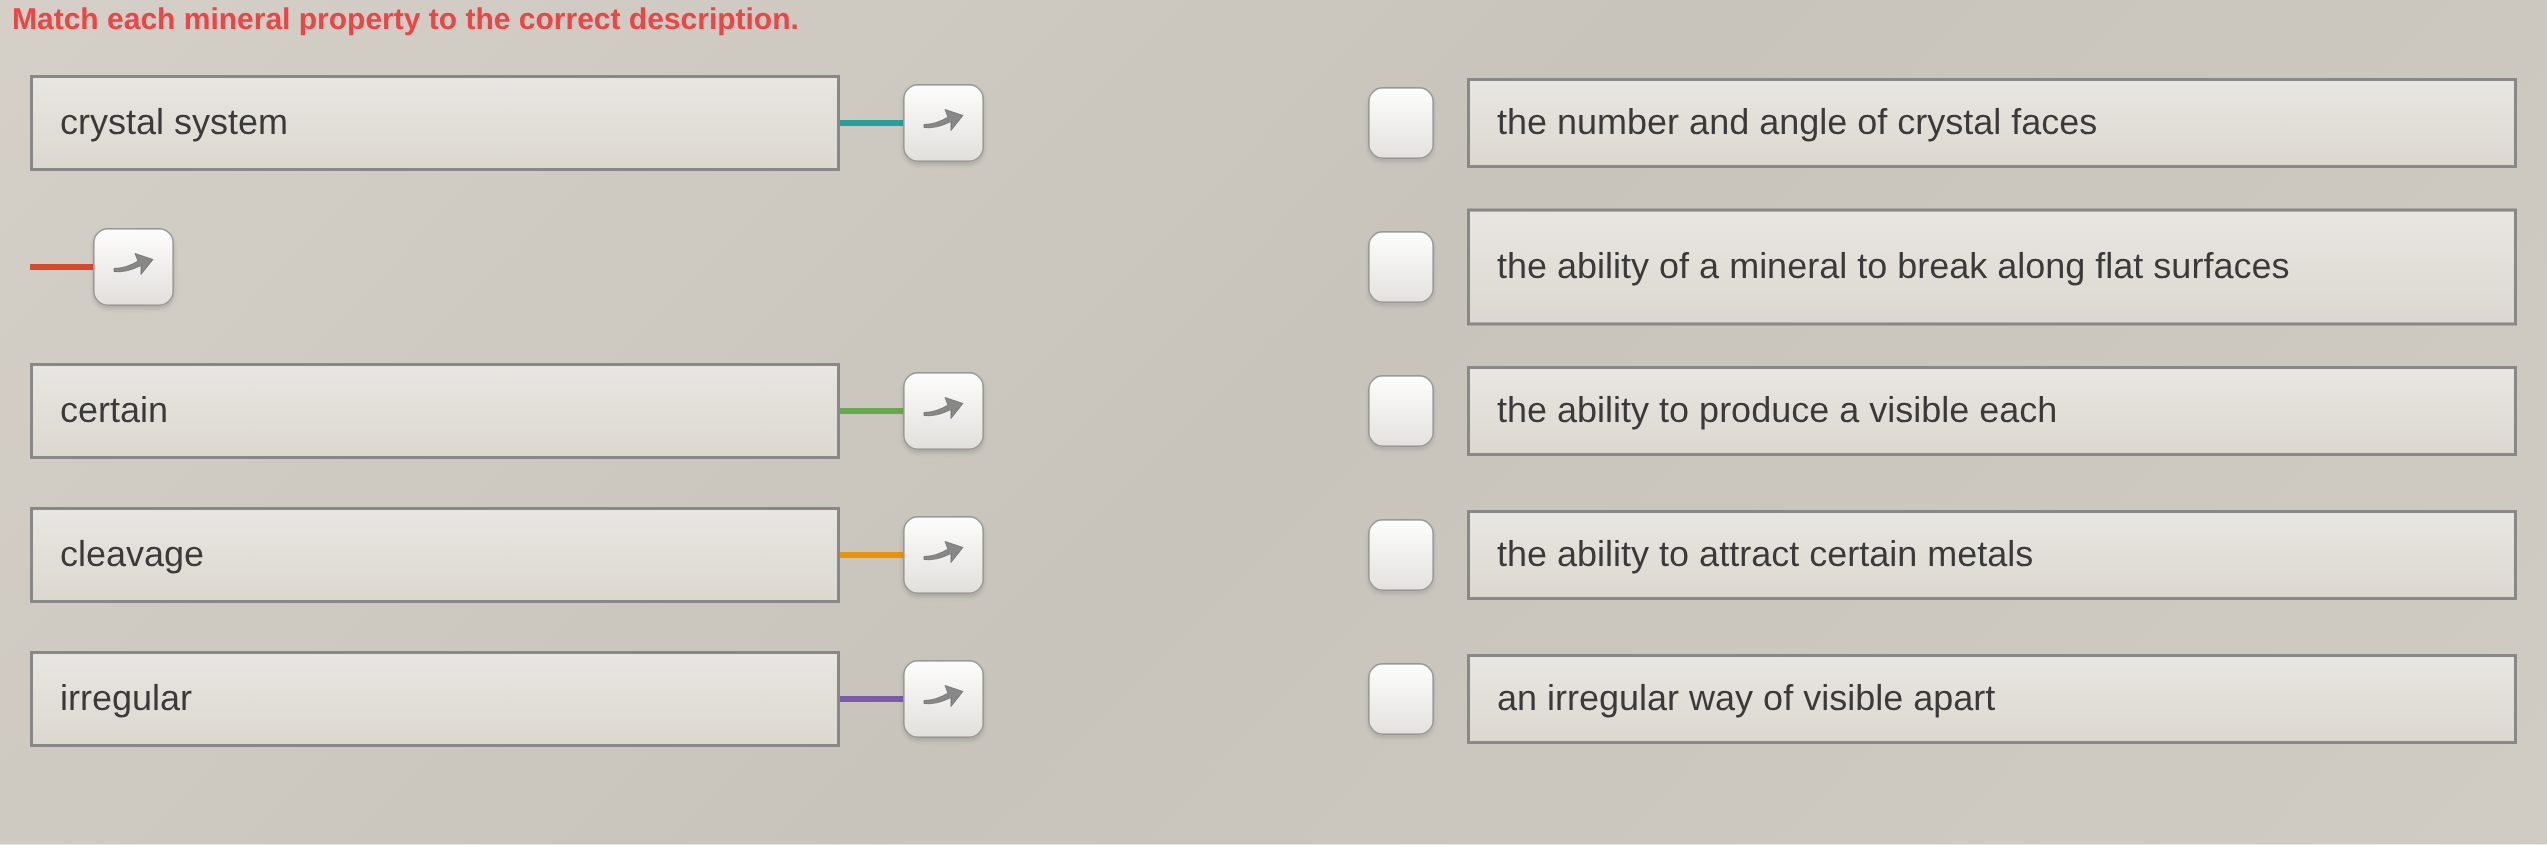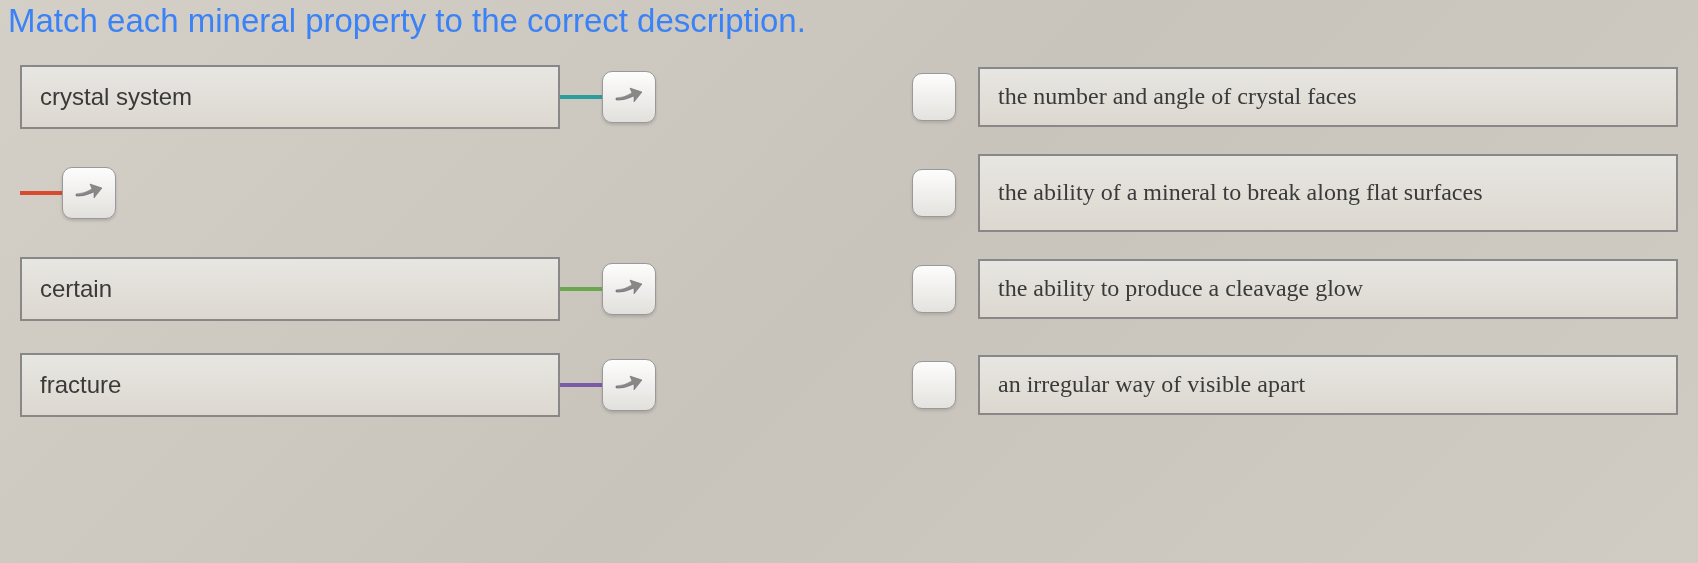--- a/index.html
+++ b/index.html
@@ -10,24 +10,24 @@
     body {
       font-family: Arial, Helvetica, sans-serif;
       background: linear-gradient(135deg, #d4d0c8 0%, #c8c4bc 50%, #d0ccc4 100%);
       width: 1698px;
       height: 563px;
       padding: 0;
       overflow: hidden;
       position: relative;
     }
     .instruction {
-      font-size: 33px;
-      color: #3b82f6;
+      font-size: 20px;
+      color: #ef4444;
       padding: 2px 8px 18px 8px;
-      font-weight: 400;
+      font-weight: 700;
     }
     .matching-container {
       display: flex;
       flex-direction: column;
       gap: 18px;
       padding: 0 20px;
     }
     .match-row {
       display: flex;
       align-items: center;
@@ -89,21 +89,20 @@
       width: 700px;
       min-height: 60px;
       background: linear-gradient(to bottom, #e8e6e2 0%, #dcd8d0 100%);
       border: 2px solid #888;
       display: flex;
       align-items: center;
       padding: 10px 18px;
       font-size: 24px;
       color: #3a3a3a;
       line-height: 1.3;
-      font-family: Liberation Serif, serif;
     }
     .right-item.tall {
       min-height: 78px;
     }
   </style>
 </head>
 <body>
 
 <div class="instruction">Match each mineral property to the correct description.</div>
 
@@ -143,26 +142,40 @@
     <div class="connector-line line-green"></div>
     <div class="arrow-button">
       <span>
         <svg viewBox="0 0 30 22">
             <path d="M2 14 Q10 14 18 9 L16 4 L28 8 L20 18 L20 12 Q10 17 2 16 Z" fill="#888" stroke="#666" stroke-width="0.5"></path>
           </svg>
       </span>
     </div>
     <div class="spacer"></div>
     <div class="drop-target"></div>
-    <div class="right-item">the ability to produce a cleavage glow</div>
+    <div class="right-item">the ability to produce a visible each</div>
   </div>
 
+  <div class="match-row">
+    <div class="left-item">cleavage</div>
+    <div class="connector-line line-orange"></div>
+    <div class="arrow-button">
+      <span>
+        <svg viewBox="0 0 30 22">
+            <path d="M2 14 Q10 14 18 9 L16 4 L28 8 L20 18 L20 12 Q10 17 2 16 Z" fill="#888" stroke="#666" stroke-width="0.5"></path>
+          </svg>
+      </span>
+    </div>
+    <div class="spacer"></div>
+    <div class="drop-target"></div>
+    <div class="right-item">the ability to attract certain metals</div>
+  </div>
 
   <div class="match-row">
-    <div class="left-item">fracture</div>
+    <div class="left-item">irregular</div>
     <div class="connector-line line-purple"></div>
     <div class="arrow-button">
       <span>
         <svg viewBox="0 0 30 22">
             <path d="M2 14 Q10 14 18 9 L16 4 L28 8 L20 18 L20 12 Q10 17 2 16 Z" fill="#888" stroke="#666" stroke-width="0.5"></path>
           </svg>
       </span>
     </div>
     <div class="spacer"></div>
     <div class="drop-target"></div>

